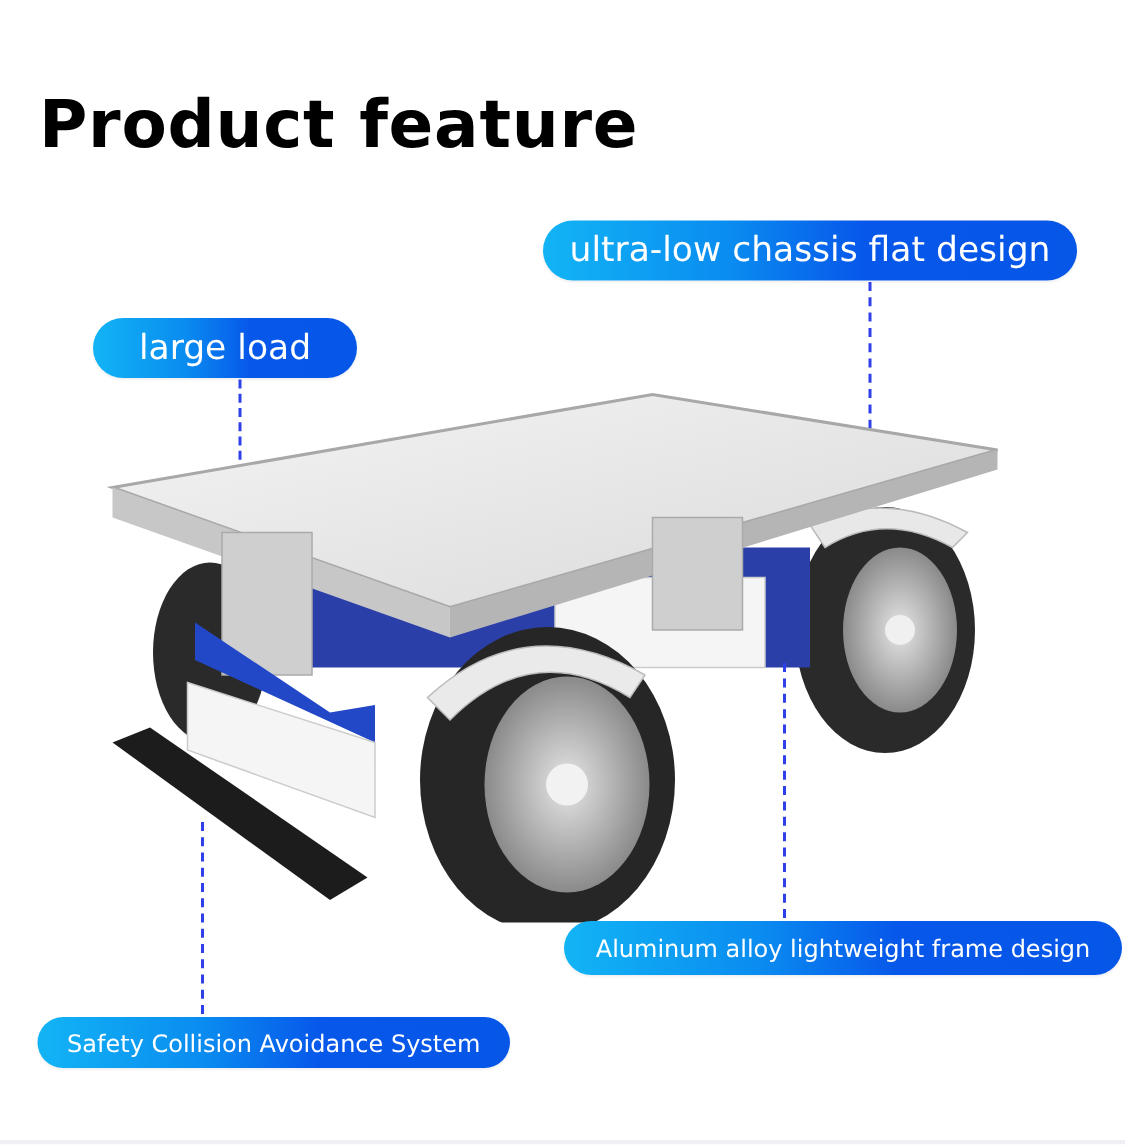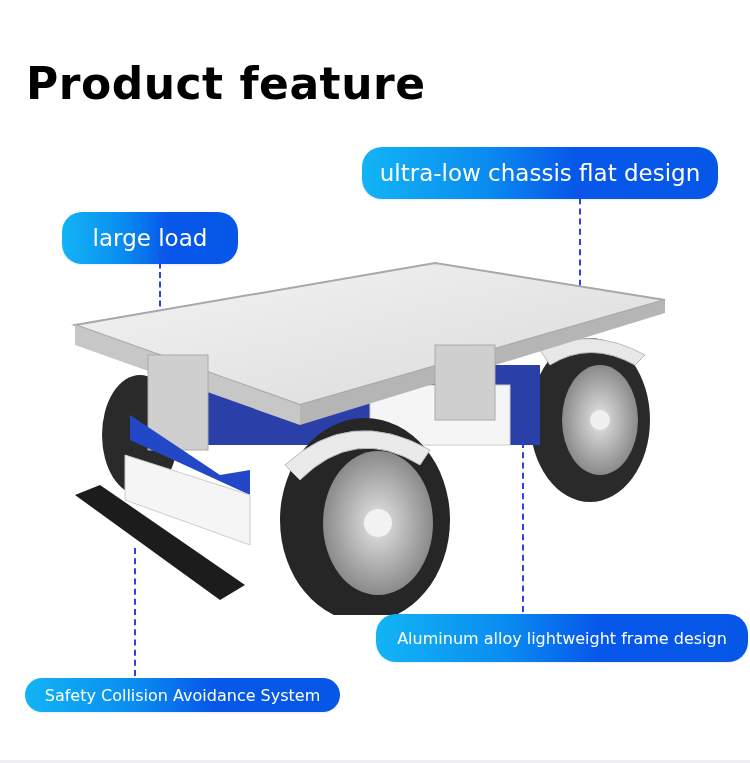--- a/index.html
+++ b/index.html
@@ -7,21 +7,21 @@
     width: 750px; height: 763px; position: relative; overflow: hidden;
     background: #ffffff;
     font-family: "DejaVu Sans", sans-serif;
   }
   .title {
     position: absolute; left: 26px; top: 38px;
     font-size: 44px; font-weight: bold; color: #000;
     letter-spacing: 0.5px; line-height: 1; margin-top: 24px;
   }
   .pill {
-    position: absolute; height: 52px;
+    position: absolute; height: 40px;
     border-radius: 20px;
     background: linear-gradient(90deg, #12b4f5 0%, #0a8cf0 35%, #0757ea 60%, #0657e8 100%);
     color: #fff; display: flex; align-items: center; justify-content: center;
     white-space: nowrap; box-shadow: 0 1px 2px rgba(0,0,0,0.08);
   }
   .dash {
     position: absolute; width: 0;
     border-left: 2px dashed #3040e8;
   }
   .robot { position: absolute; left: 60px; top: 255px; width: 610px; height: 360px; }
@@ -79,21 +79,21 @@
   <polygon points="15,240 40,230 185,330 160,345" fill="#1c1c1c"></polygon>
 
   <ellipse cx="305" cy="265" rx="85" ry="102" fill="#262626"></ellipse>
   <ellipse cx="318" cy="268" rx="55" ry="72" fill="url(#rim)"></ellipse>
   <circle cx="318" cy="268" r="14" fill="#f2f2f2"></circle>
 
   <path d="M225 210 Q290 150 370 195 L360 210 Q295 170 240 225 Z" fill="#eaeaea" stroke="#bbb"></path>
 </svg>
 
 <div class="dash" style="left:522px; top:442px; height:170px;"></div>
-<div class="pill" style="left:376px; top:614px; width:372px; height:48px; font-size:16px;">
+<div class="pill" style="left:376px; top:614px; width:372px; height:36px; font-size:16px;">
   <span>Aluminum alloy lightweight frame design</span>
 </div>
 
 <div class="dash" style="left:134px; top:548px; height:128px;"></div>
 <div class="pill" style="left:25px; top:678px; width:315px; height:34px; font-size:16px;text-align:center;">
   <span>Safety Collision Avoidance System</span>
 </div>
 
 <div class="footer-line"></div>
 

